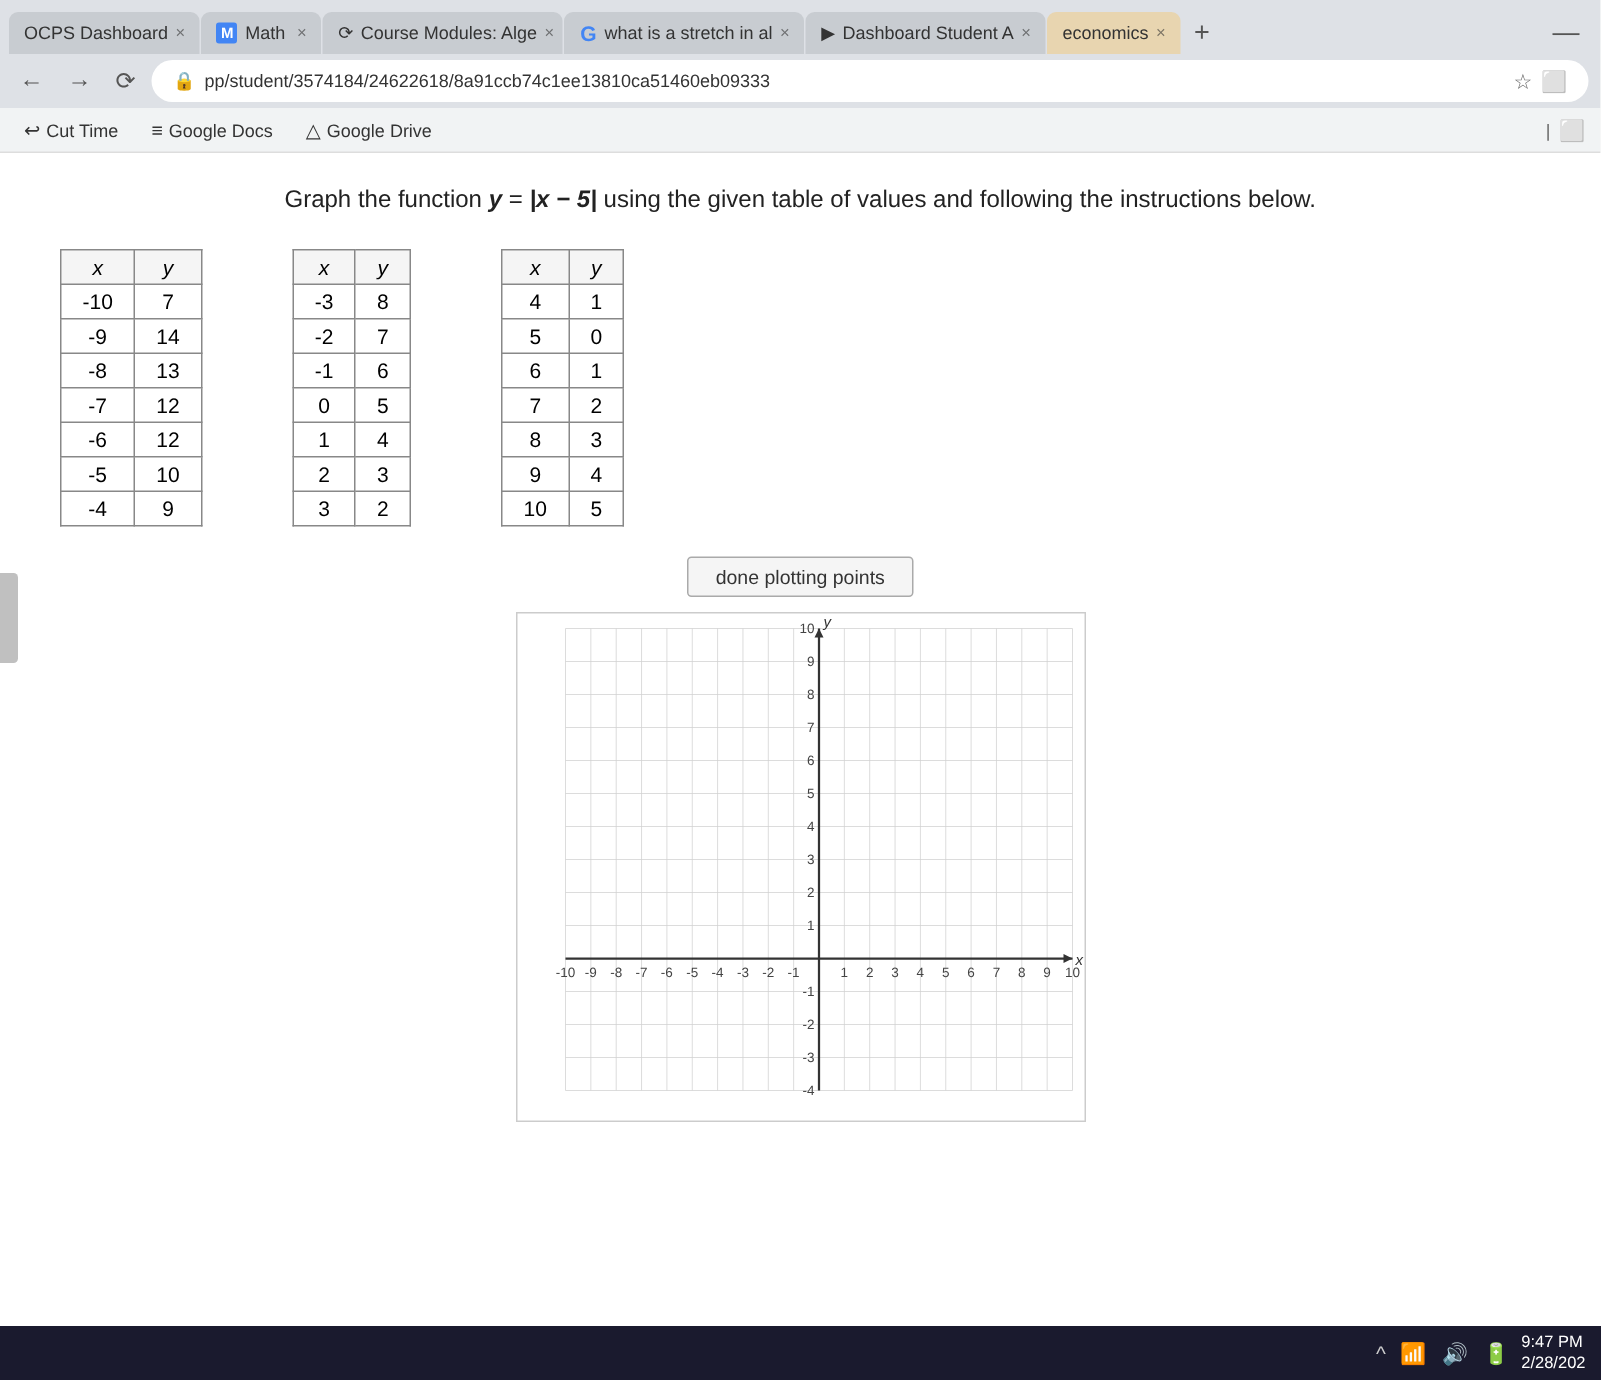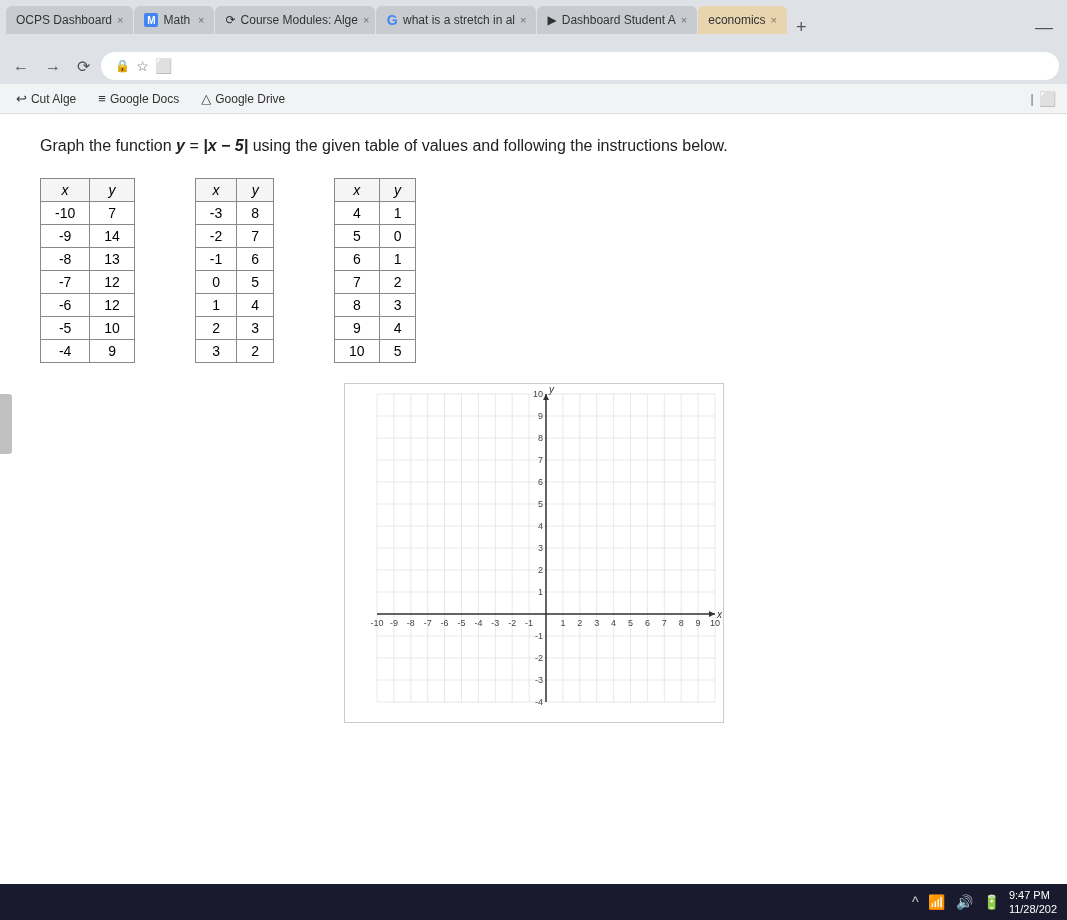--- a/index.html
+++ b/index.html
@@ -1,20 +1,20 @@
 <!DOCTYPE html>
 <html><head>
   <meta charset="utf-8">
   <style>
     * { margin: 0; padding: 0; box-sizing: border-box; }
     body { font-family: 'Segoe UI', Arial, sans-serif; background: #fff; width: 1067px; height: 920px; overflow: hidden; }
 
     
     .browser-chrome { background: #dee1e6; width: 100%; }
-    .tab-bar { display: flex; align-items: flex-start; padding: 6px 6px 0 6px; background: #dee1e6; gap: 1px; height: 48px; }
+    .tab-bar { display: flex; align-items: flex-end; padding: 6px 6px 0 6px; background: #dee1e6; gap: 1px; height: 36px; }
     .tab { display: flex; align-items: center; padding: 0 10px; height: 28px; border-radius: 6px 6px 0 0; font-size: 12px; color: #333; cursor: pointer; white-space: nowrap; gap: 5px; background: #c8ccd1; min-width: 80px; max-width: 160px; }
     .tab.active { background: #fff; font-weight: 400; }
     .tab .tab-close { margin-left: auto; opacity: 0.6; font-size: 11px; }
     .tab .tab-icon { width: 14px; height: 14px; border-radius: 2px; display: inline-flex; align-items: center; justify-content: center; font-size: 10px; font-weight: bold; }
     .tab-icon-math { background: #4285f4; color: #fff; }
     .tab-icon-google { background: transparent; color: #4285f4; font-size: 13px; font-weight: bold; }
     .tab-new { background: none; border: none; font-size: 18px; cursor: pointer; padding: 4px 8px; color: #555; align-self: center; }
     .tab-minimize { background: none; border: none; font-size: 18px; cursor: pointer; padding: 4px 8px; color: #555; align-self: center; margin-left: auto; }
 
     .address-bar-row { display: flex; align-items: center; background: #dee1e6; padding: 4px 8px; gap: 6px; height: 36px; }
@@ -24,21 +24,21 @@
     .address-icons { display: flex; gap: 6px; align-items: center; }
     .addr-icon { font-size: 14px; color: #666; cursor: pointer; }
 
     .bookmarks-bar { display: flex; align-items: center; background: #f1f3f4; border-bottom: 1px solid #ddd; padding: 2px 10px; gap: 10px; height: 30px; }
     .bookmark-item { display: flex; align-items: center; gap: 4px; font-size: 12px; color: #333; cursor: pointer; padding: 2px 6px; border-radius: 3px; white-space: nowrap; }
     .bm-icon { font-size: 13px; }
 
     
     .page-content { background: #fff; padding: 20px 40px 20px 40px; height: calc(920px - 102px); overflow-y: auto; position: relative; }
 
-    .question-title { font-size: 16px; color: #222; margin-bottom: 20px; line-height: 1.5; }
+    .question-title { font-size: 16px; color: #222; margin-bottom: 20px; line-height: 1.5; text-align: center; }
 
     
     .tables-row { display: flex; gap: 60px; margin-bottom: 20px; align-items: flex-start; }
     .value-table { border-collapse: collapse; font-size: 14px; }
     .value-table th, .value-table td { border: 1px solid #888; padding: 3px 14px; text-align: center; min-width: 36px; }
     .value-table th { background: #f5f5f5; font-style: italic; font-weight: normal; }
 
     
     .done-btn-row { display: flex; justify-content: center; margin: 10px 0; }
     .done-btn { background: #f5f5f5; border: 1px solid #aaa; border-radius: 3px; padding: 5px 18px; font-size: 13px; cursor: pointer; color: #333; }
@@ -96,31 +96,32 @@
     <button class="tab-new">+</button>
     <button class="tab-minimize">—</button>
   </div>
 
   <div class="address-bar-row">
     <button class="nav-btn">←</button>
     <button class="nav-btn">→</button>
     <button class="nav-btn">⟳</button>
     <div class="address-bar">
       <span style="color:#666;font-size:12px;">🔒</span>
+      <span class="address-text">pp/student/3574184/24622618/8a91ccb74c1ee13810ca51460eb09333</span>
       <div class="address-icons">
         <span class="addr-icon">☆</span>
         <span class="addr-icon">⬜</span>
       </div>
     </div>
   </div>
 
   <div class="bookmarks-bar">
     <div class="bookmark-item">
       <span class="bm-icon">↩</span>
-      <span>Cut Alge</span>
+      <span>Cut Time</span>
     </div>
     <div class="bookmark-item">
       <span class="bm-icon">≡</span>
       <span>Google Docs</span>
     </div>
     <div class="bookmark-item">
       <span class="bm-icon">△</span>
       <span>Google Drive</span>
     </div>
     <div style="margin-left:auto;display:flex;align-items:center;">
@@ -255,20 +256,23 @@
             <td>4</td>
           </tr>
           <tr>
             <td>10</td>
             <td>5</td>
           </tr>
         </tbody>
     </table>
   </div>
 
+  <div class="done-btn-row">
+    <button class="done-btn">done plotting points</button>
+  </div>
 
 
   <div class="graph-container">
     <svg class="graph-svg" width="380" height="340" style="border:1px solid #ccc; background:#fff;">
 
       <defs>
         <style>
           .grid-line { stroke: #d0d0d0; stroke-width: 0.5; }
           .axis-line { stroke: #333; stroke-width: 1.5; }
           .axis-label { font-size: 9px; fill: #444; text-anchor: middle; }
@@ -362,16 +366,16 @@
   <div></div>
   <div class="taskbar-right">
     <div class="taskbar-icons">
       <span class="taskbar-icon">^</span>
       <span class="taskbar-icon">📶</span>
       <span class="taskbar-icon">🔊</span>
       <span class="taskbar-icon">🔋</span>
     </div>
     <div style="font-size:11px; line-height:1.3;">
       <div>9:47 PM</div>
-      <div>11/28/202</div>
+      <div>2/28/202</div>
     </div>
   </div>
 </div>
 
 </body></html>

